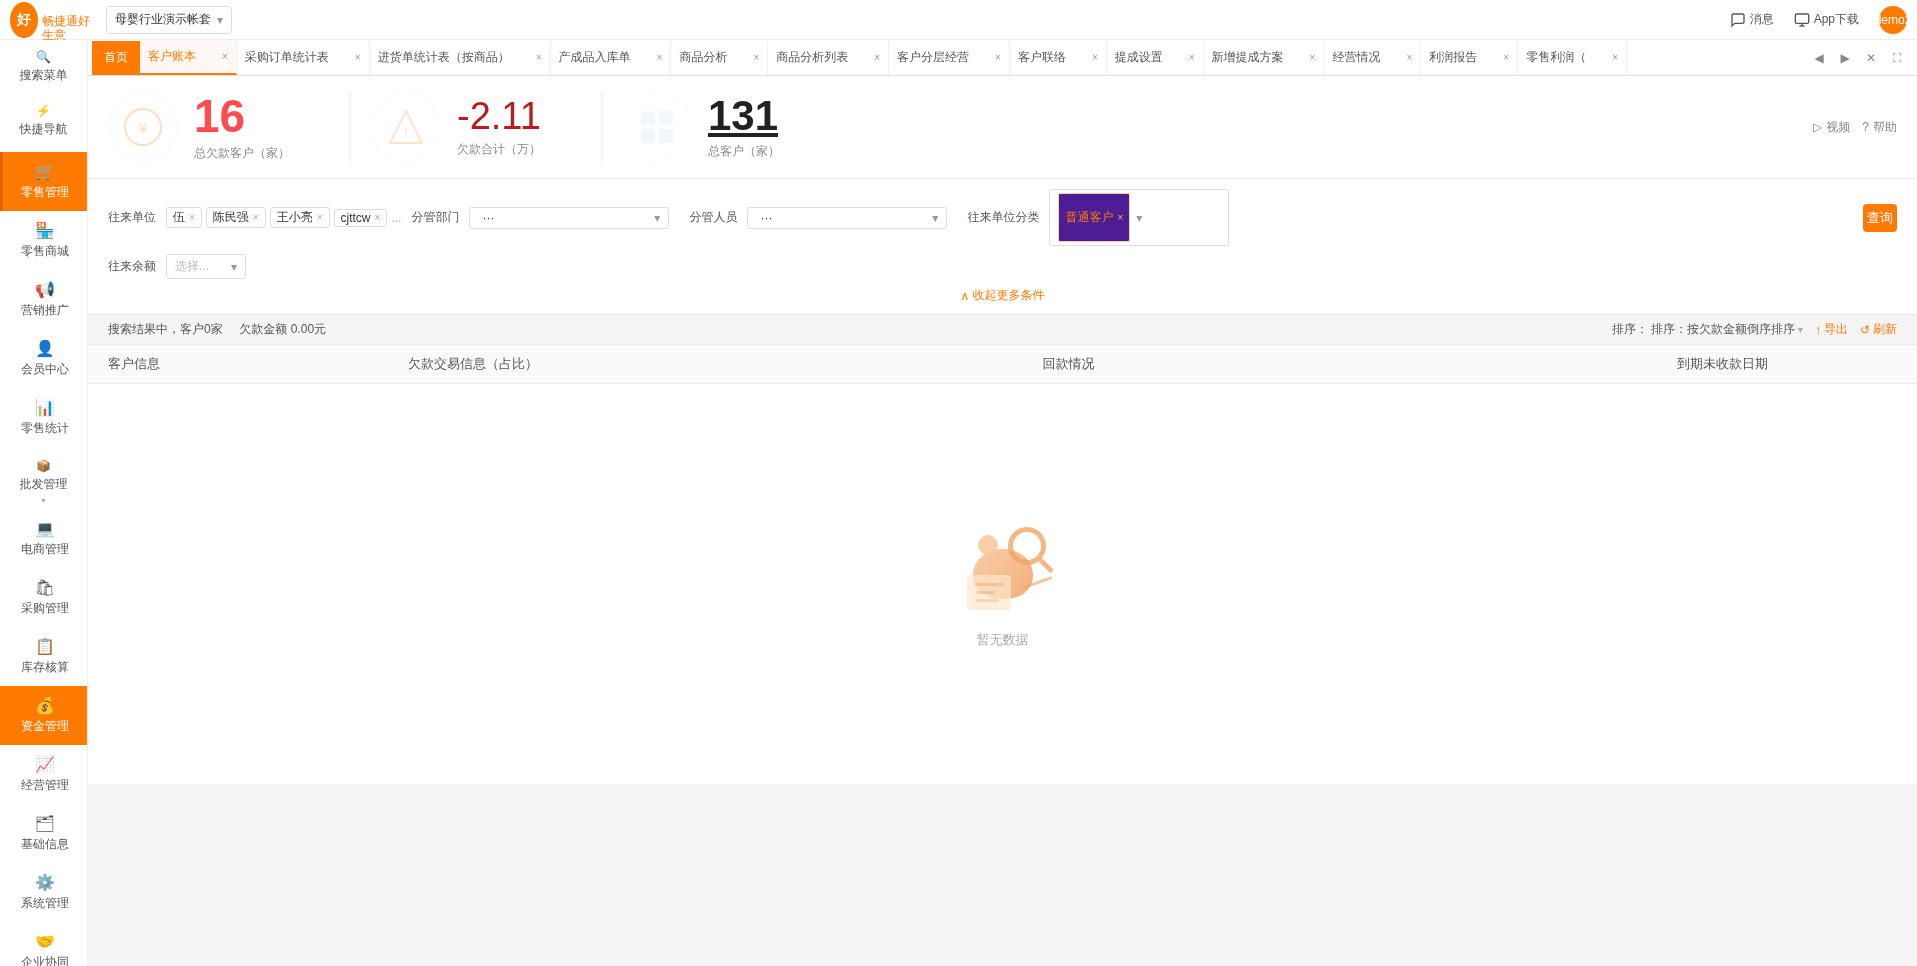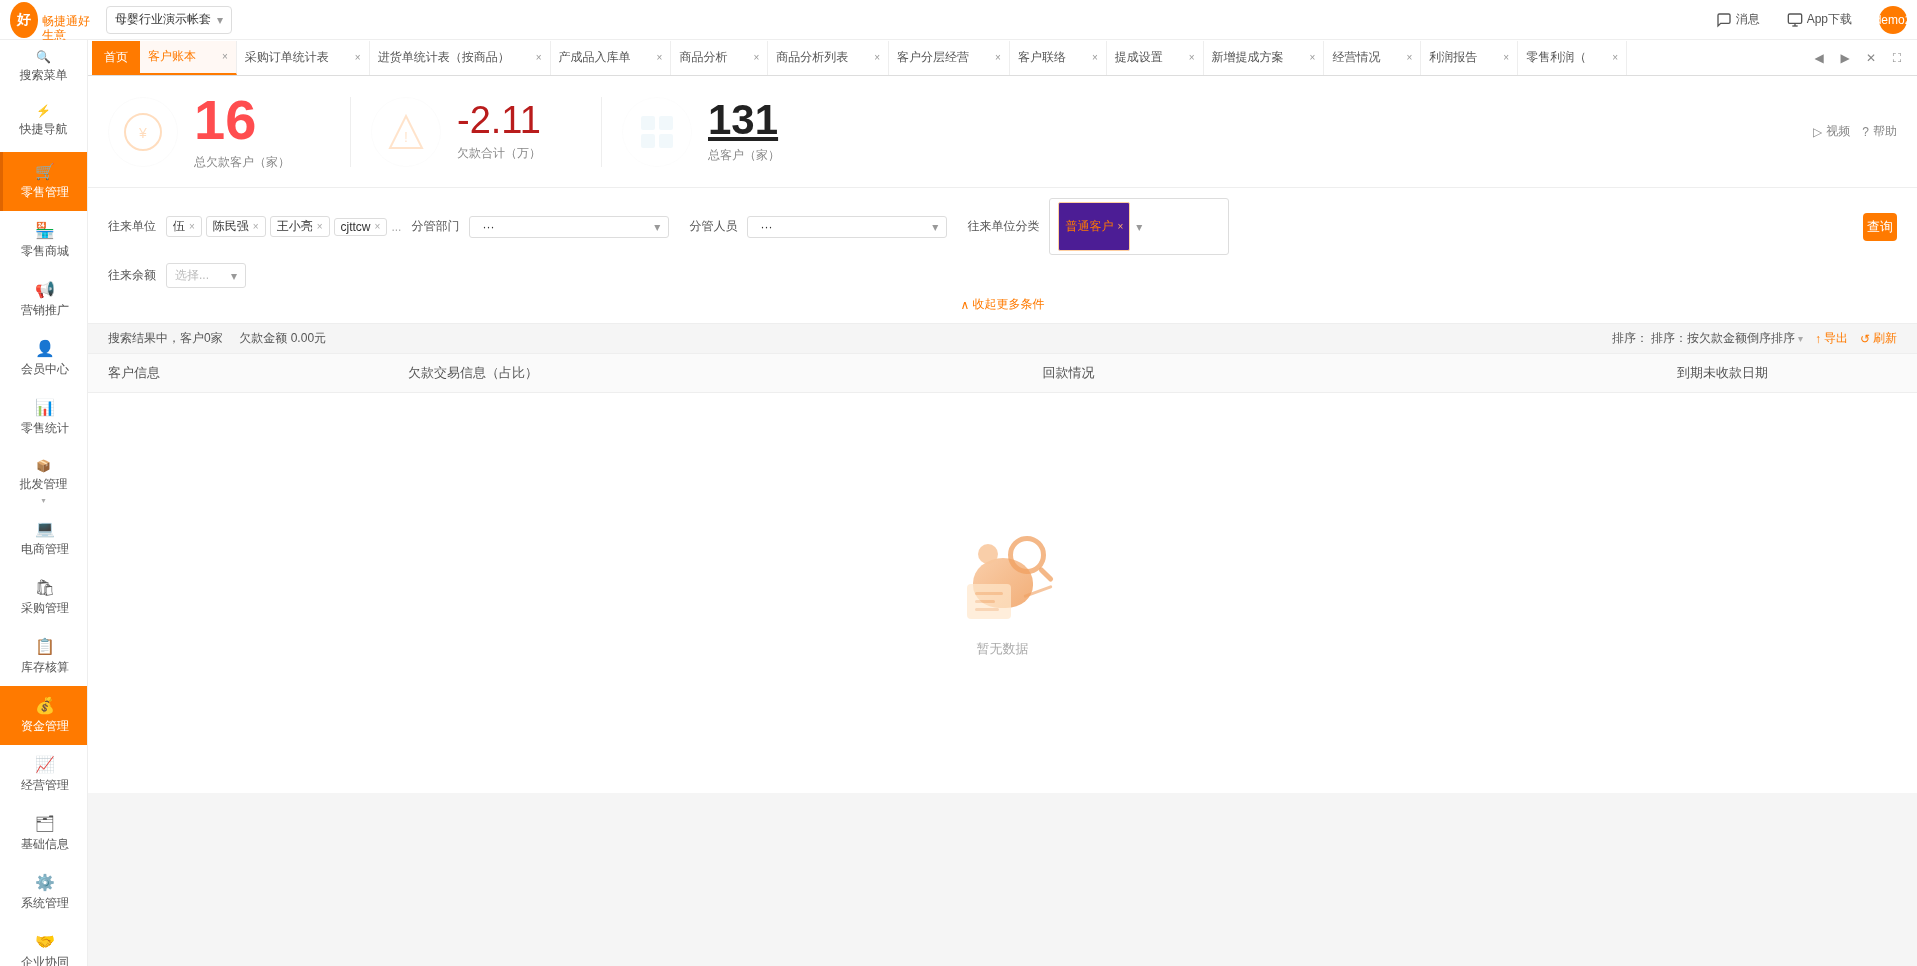--- a/index.html
+++ b/index.html
@@ -13,21 +13,21 @@
     .content-area { flex: 1; display: flex; flex-direction: column; overflow: hidden; }
     .tab-bar { background: #fff; border-bottom: 1px solid #ddd; display: flex; align-items: center; height: 36px; flex-shrink: 0; overflow: hidden; }
     .page-content { flex: 1; overflow-y: auto; background: #f5f5f5; padding: 0; }
 
     
     .top-bar-logo { display: flex; align-items: center; width: 88px; flex-shrink: 0; }
     .logo-icon { width: 36px; height: 36px; background: #ff7a00; border-radius: 50%; display: flex; align-items: center; justify-content: center; color: #fff; font-size: 14px; font-weight: bold; margin-right: 4px; }
     .logo-text { font-size: 12px; color: #ff7a00; line-height: 1.2; margin-top: 32px; }
     .top-bar-select { display: flex; align-items: center; border: 1px solid #ddd; border-radius: 4px; padding: 2px 8px; margin-left: 8px; cursor: pointer; height: 28px; font-size: 12px; color: #333; }
     .top-bar-select .arrow { margin-left: 6px; color: #999; }
-    .top-bar-right { margin-left: auto; display: flex; align-items: center; gap: 27px; }
+    .top-bar-right { margin-left: auto; display: flex; align-items: center; gap: 20px; }
     .top-bar-btn { display: flex; align-items: center; gap: 4px; color: #555; font-size: 12px; cursor: pointer; }
     .top-bar-btn svg { width: 16px; height: 16px; }
     .avatar { width: 28px; height: 28px; border-radius: 50%; background: #ff7a00; display: flex; align-items: center; justify-content: center; color: #fff; font-size: 12px; }
     .sidebar-item { padding: 10px 4px; text-align: center; cursor: pointer; color: #555; font-size: 12px; border-left: 3px solid transparent; display: flex; flex-direction: column; align-items: center; gap: 3px; }
     .sidebar-item.active { background: #ff7a00; color: #fff; border-left-color: #e06500; }
     .sidebar-item .icon { font-size: 16px; }
     .sidebar-search { padding: 10px 4px; text-align: center; cursor: pointer; color: #555; font-size: 12px; display: flex; flex-direction: column; align-items: center; gap: 3px; }
     .sidebar-nav-item { padding: 10px 4px; text-align: center; cursor: pointer; color: #555; font-size: 12px; display: flex; flex-direction: column; align-items: center; gap: 3px; }
     .sidebar-divider { height: 1px; background: #eee; margin: 2px 8px; }
     .sidebar-group { display: flex; flex-direction: column; align-items: center; padding: 8px 4px 4px; cursor: pointer; color: #555; font-size: 12px; gap: 3px; }
@@ -262,21 +262,21 @@
         <div class="stats-area">
 
           <div style="display:flex;align-items:center;margin-right:60px;">
             <div style="width:70px;height:70px;border-radius:50%;border:1px solid #eee;display:flex;align-items:center;justify-content:center;opacity:0.25;margin-right:16px;">
               <svg width="40" height="40" viewBox="0 0 40 40" fill="#ff7a00">
                   <circle cx="20" cy="20" r="18" fill="none" stroke="#ff7a00" stroke-width="2"></circle>
                   <text x="50%" y="55%" text-anchor="middle" fill="#ff7a00" font-size="14" dy=".3em">¥</text>
                 </svg>
             </div>
             <div>
-              <div style="font-size:56px;font-weight:bold;color:#ff4d4f;line-height:1;">16</div>
+              <div style="font-size:46px;font-weight:bold;color:#ff4d4f;line-height:1;">16</div>
               <div style="font-size:12px;color:#888;margin-top:6px;">总欠款客户（家）</div>
             </div>
           </div>
 
           <div style="display:flex;align-items:center;margin-right:60px;padding-left:20px;border-left:1px solid #eee;">
             <div style="width:70px;height:70px;border-radius:50%;border:1px solid #eee;display:flex;align-items:center;justify-content:center;opacity:0.2;margin-right:16px;">
               <svg width="40" height="40" viewBox="0 0 40 40" fill="none">
                   <polygon points="20,4 36,36 4,36" stroke="#ff7a00" stroke-width="2" fill="none"></polygon>
                   <text x="50%" y="65%" text-anchor="middle" fill="#ff7a00" font-size="14" dy=".3em">!</text>
                 </svg>

